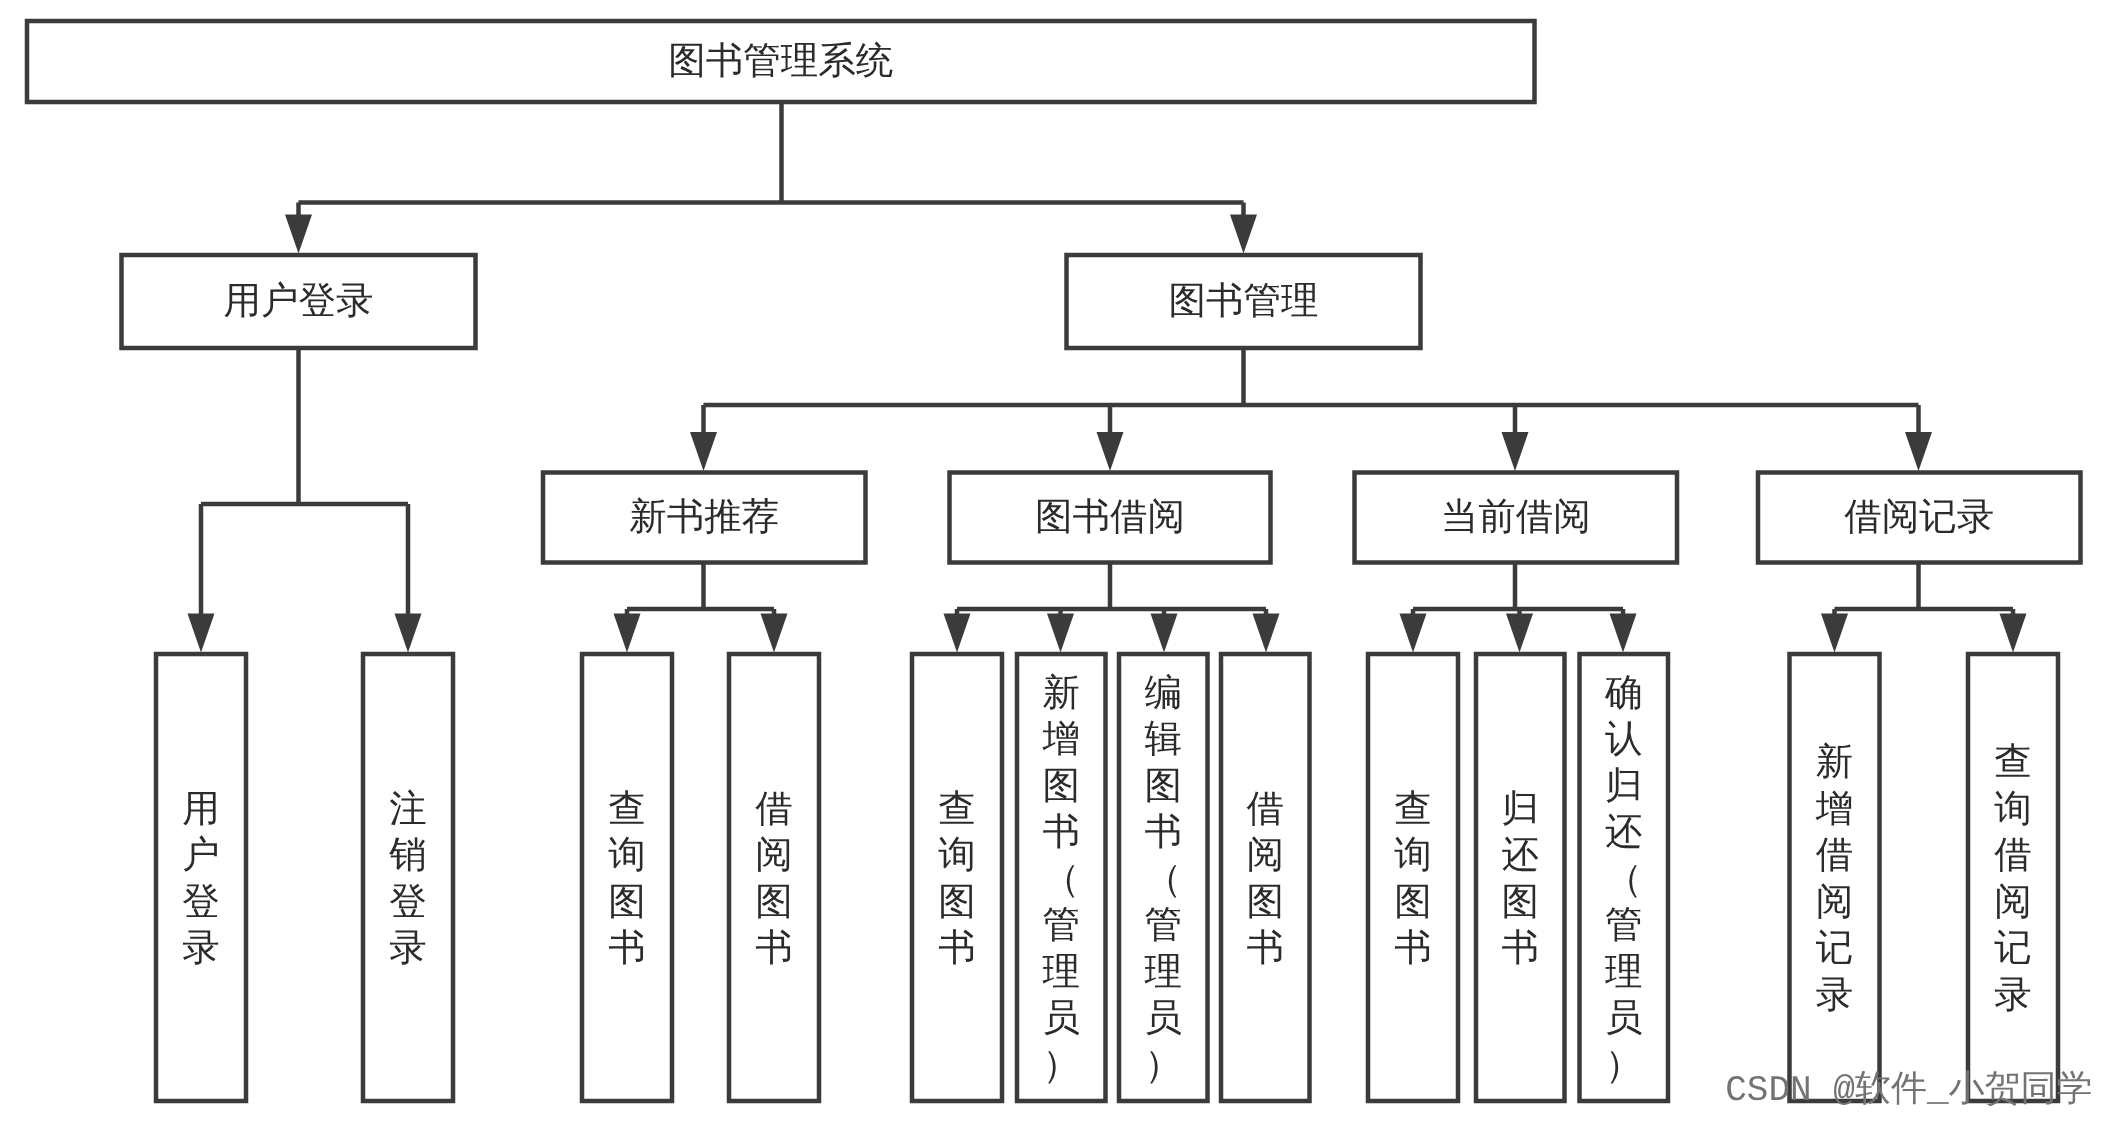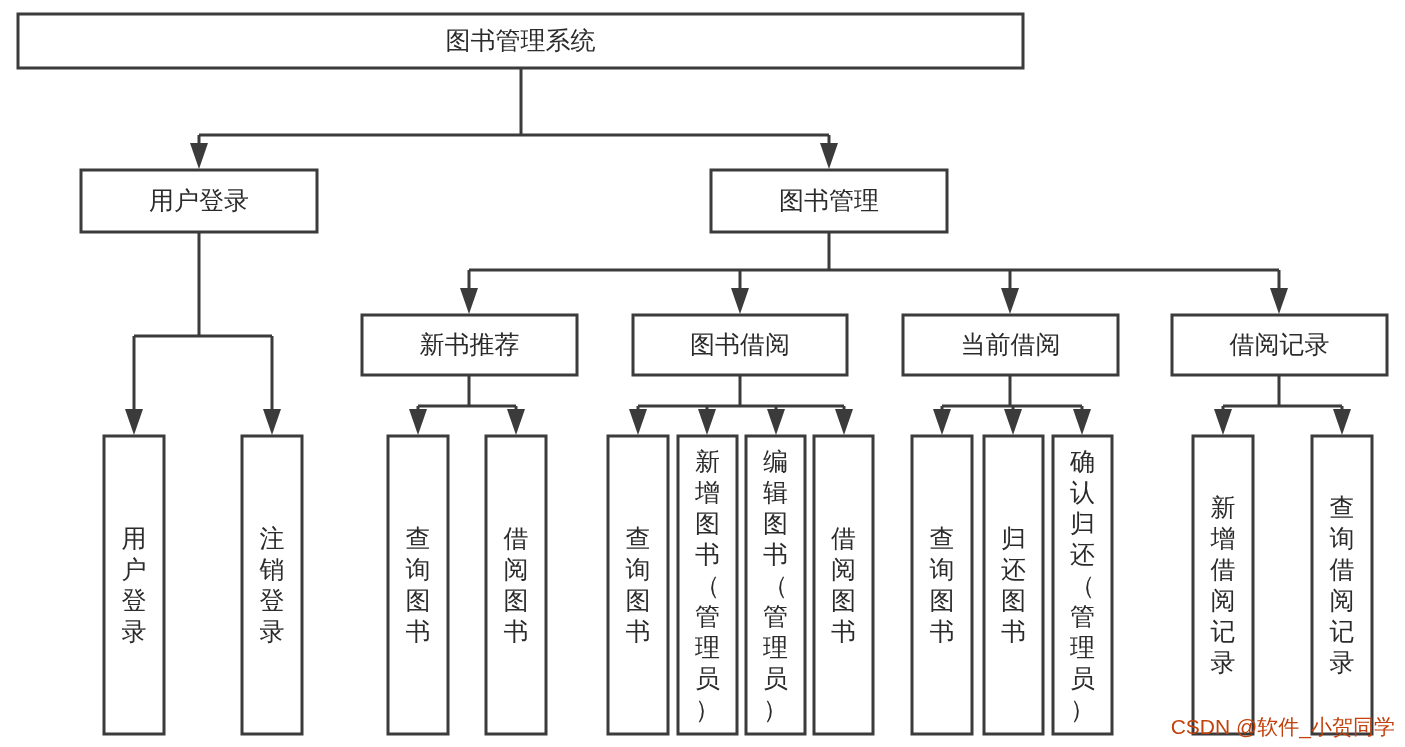--- a/index.html
+++ b/index.html
@@ -53,23 +53,23 @@
   .node-label-v {
     font-family: "Liberation Sans", "DejaVu Sans", sans-serif;
     font-size: 25px;
     fill: #2b2b2b;
     text-anchor: middle;
   }
   .watermark {
     position: absolute;
     right: 10px;
     bottom: 6px;
-    font-family: Liberation Sans, sans-serif;
-    font-size: 21px;
-    color: #c2410c;
+    font-family: Liberation Mono, monospace;
+    font-size: 24px;
+    color: #737373;
     white-space: nowrap;
     user-select: none;
   }
 </style>
 </head>
 <body>
 
 <div id="diagram-root">
   <svg id="tree-svg" viewBox="0 0 1405 747">
     <g id="connector-layer">

